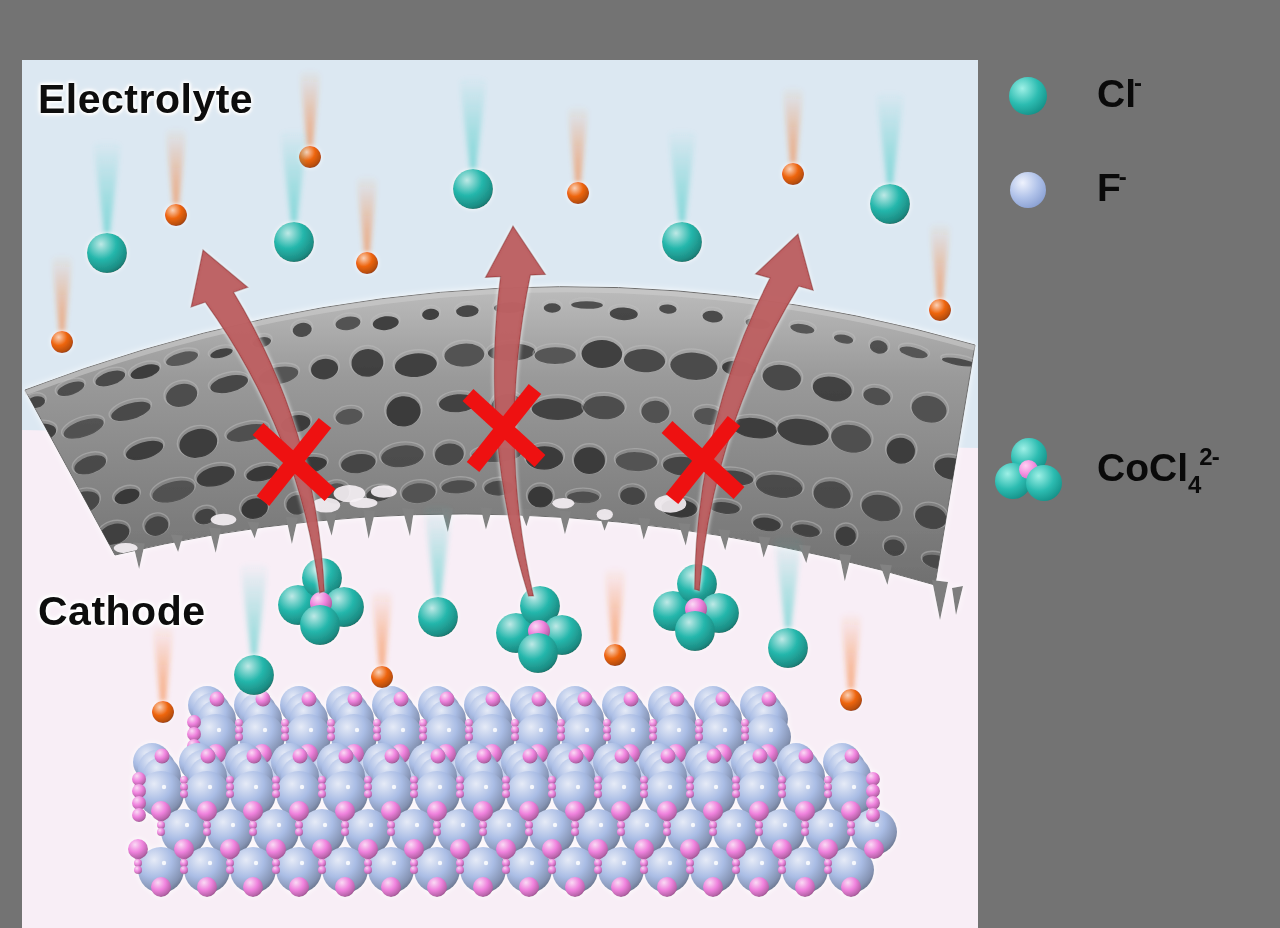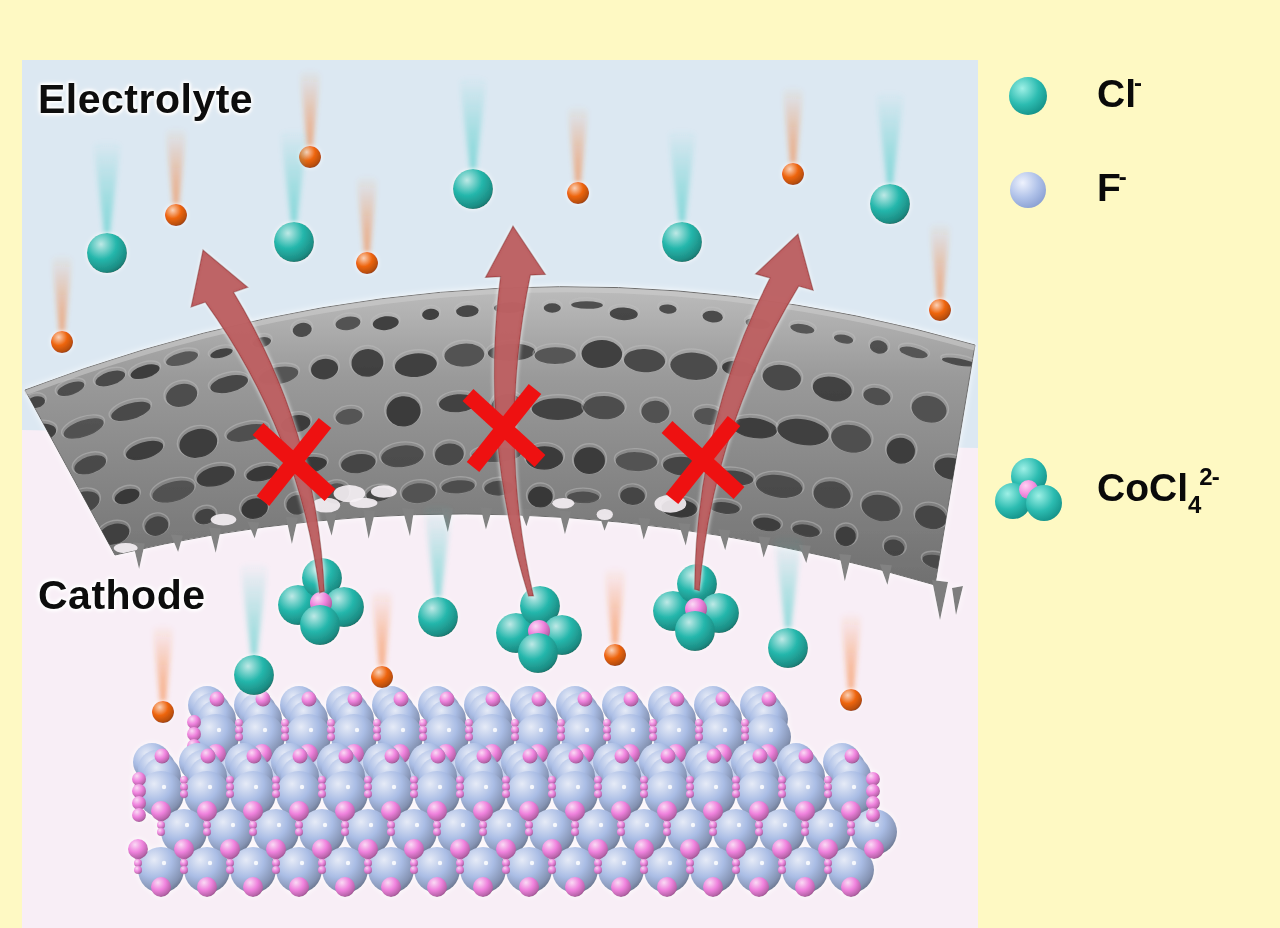--- a/index.html
+++ b/index.html
@@ -1,22 +1,22 @@
 <!DOCTYPE html>
 <html><head>
 <meta charset="utf-8">
 <style>
   html,body{margin:0;padding:0;background:#fff;}
-  .stage{position:relative;width:1280px;height:928px;background:#fef9c3;overflow:hidden;
+  .stage{position:relative;width:1280px;height:928px;background:#737373;overflow:hidden;
          font-family:"Liberation Sans",sans-serif;}
   #scene{position:absolute;left:22px;top:60px;}
   .region-label{position:absolute;font-weight:bold;color:#0d0d0d;font-size:41px;letter-spacing:0.5px;
       text-shadow:0 0 4px #fff,0 0 4px #fff,0 0 7px #fff,1px 1px 3px #fff,-1px -1px 3px #fff;}
   #lbl-electrolyte{left:38px;top:76px;}
-  #lbl-cathode{left:38px;top:572px;}
+  #lbl-cathode{left:38px;top:588px;}
   .legend{position:absolute;left:995px;top:60px;width:285px;height:470px;text-align:right;}
   .legend-item{position:absolute;left:0;height:56px;display:flex;align-items:center;}
   .licon{width:66px;display:flex;justify-content:center;align-items:center;}
   .llabel{margin-left:36px;font-size:39px;font-weight:bold;color:#0a0a0a;white-space:nowrap;}
   .llabel sup{font-size:24px;position:relative;top:-2px;letter-spacing:-1px;}
   .llabel sub{font-size:24px;position:relative;bottom:-4px;margin-right:-2px;}
   .sph{border-radius:50%;display:block;}
   .sph-cl{width:38px;height:38px;background:radial-gradient(circle at 35% 30%,#9ef0e6 0%,#2cbcb1 45%,#17968d 75%,#0b6f69 100%);}
   .sph-f{width:36px;height:36px;background:radial-gradient(circle at 35% 30%,#eef2fd 0%,#b0c2e9 45%,#8ba1d3 78%,#6d84bc 100%);}
   .sph-co{width:18px;height:18px;background:radial-gradient(circle at 35% 30%,#ffd2f3 0%,#f391e0 45%,#d96cc6 78%,#b44f9e 100%);}
@@ -1003,21 +1003,21 @@
           <span class="sph sph-cl"></span>
         </span>
       <span class="llabel"><span>Cl</span><sub></sub><sup>-</sup></span>
     </div>
     <div class="legend-item" style="top:102px;">
       <span class="licon">
           <span class="sph sph-f"></span>
         </span>
       <span class="llabel"><span>F</span><sub></sub><sup>-</sup></span>
     </div>
-    <div class="legend-item" style="top:402px;">
+    <div class="legend-item" style="top:382px;">
       <span class="licon">
         <span class="cluster-icon">
           <span class="c top"></span>
           <span class="c lft"></span>
           <span class="p"></span>
           <span class="c rgt"></span>
         </span>
       </span>
       <span class="llabel"><span>CoCl</span><sub>4</sub><sup>2-</sup></span>
     </div>

